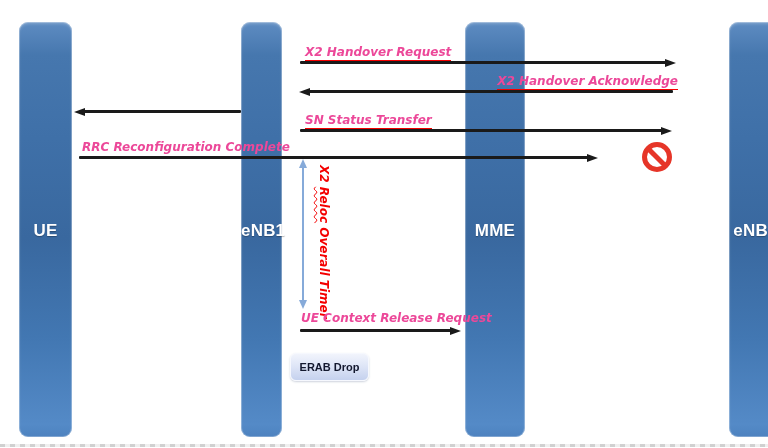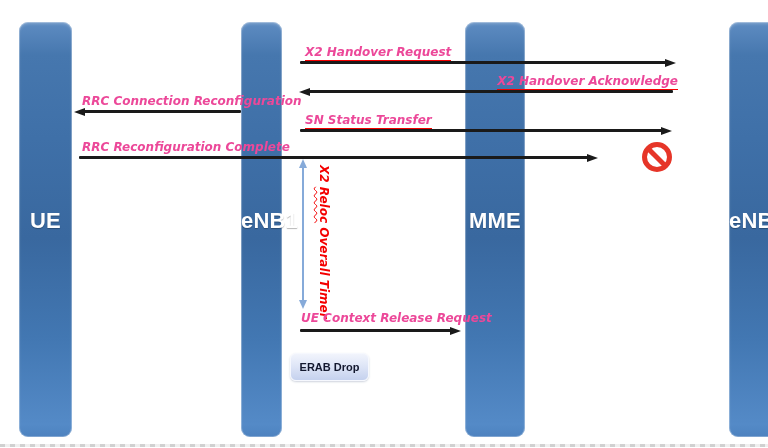--- a/index.html
+++ b/index.html
@@ -7,22 +7,22 @@
     position:relative;width:768px;height:448px;background:#ffffff;
     overflow:hidden;font-family:"Liberation Sans",sans-serif;
   }
   
   .lifeline{
     position:absolute;top:22px;height:415px;border-radius:9px;z-index:1;
     background:linear-gradient(180deg,#5e8cc2 0%,#4677ae 8%,#3f70a8 28%,#39689f 52%,#4277b2 76%,#548ac7 97%,#4d82bf 100%);
     box-shadow:inset 0 0 0 1px rgba(255,255,255,.28), inset 0 2px 3px rgba(255,255,255,.22);
   }
   .lifeline .ll-label{
-    position:absolute;left:0;top:189px;width:100%;text-align:center;
-    color:#ffffff;font-weight:bold;font-size:22px;line-height:20px;
+    position:absolute;left:0;top:199px;width:100%;text-align:center;
+    color:#ffffff;font-weight:bold;font-size:17px;line-height:20px;
     text-shadow:0 1px 1px rgba(0,0,0,.28);letter-spacing:.2px;
   }
   #ll-ue  {left:19px; width:53px;}
   #ll-enb1{left:241px;width:41px;}
   #ll-mme {left:465px;width:60px;}
   #ll-enb2{left:692px;width:53px;margin-left:37px;}
 
   
   .msg-line{position:absolute;height:3px;background:#1a1a1a;z-index:5;border-radius:1px;}
   .head{position:absolute;width:0;height:0;top:50%;}
@@ -116,21 +116,20 @@
   <div class="msg-label underlined" id="lbl-1">X2 Handover Request</div>
   <div class="msg-line" id="line-1">
     <div class="head head-right"></div>
   </div>
 
   <div class="msg-label underlined" id="lbl-2">X2 Handover Acknowledge</div>
   <div class="msg-line" id="line-2">
     <div class="head head-left"></div>
   </div>
 
-  <div class="msg-label" id="lbl-3">RRC Connection Reconfiguration</div>
   <div class="msg-line" id="line-3">
     <div class="head head-left"></div>
   </div>
 
   <div class="msg-label underlined" id="lbl-4">SN Status Transfer</div>
   <div class="msg-line" id="line-4">
     <div class="head head-right"></div>
   </div>
 
   <div class="msg-label" id="lbl-5">RRC Reconfiguration Complete</div>

